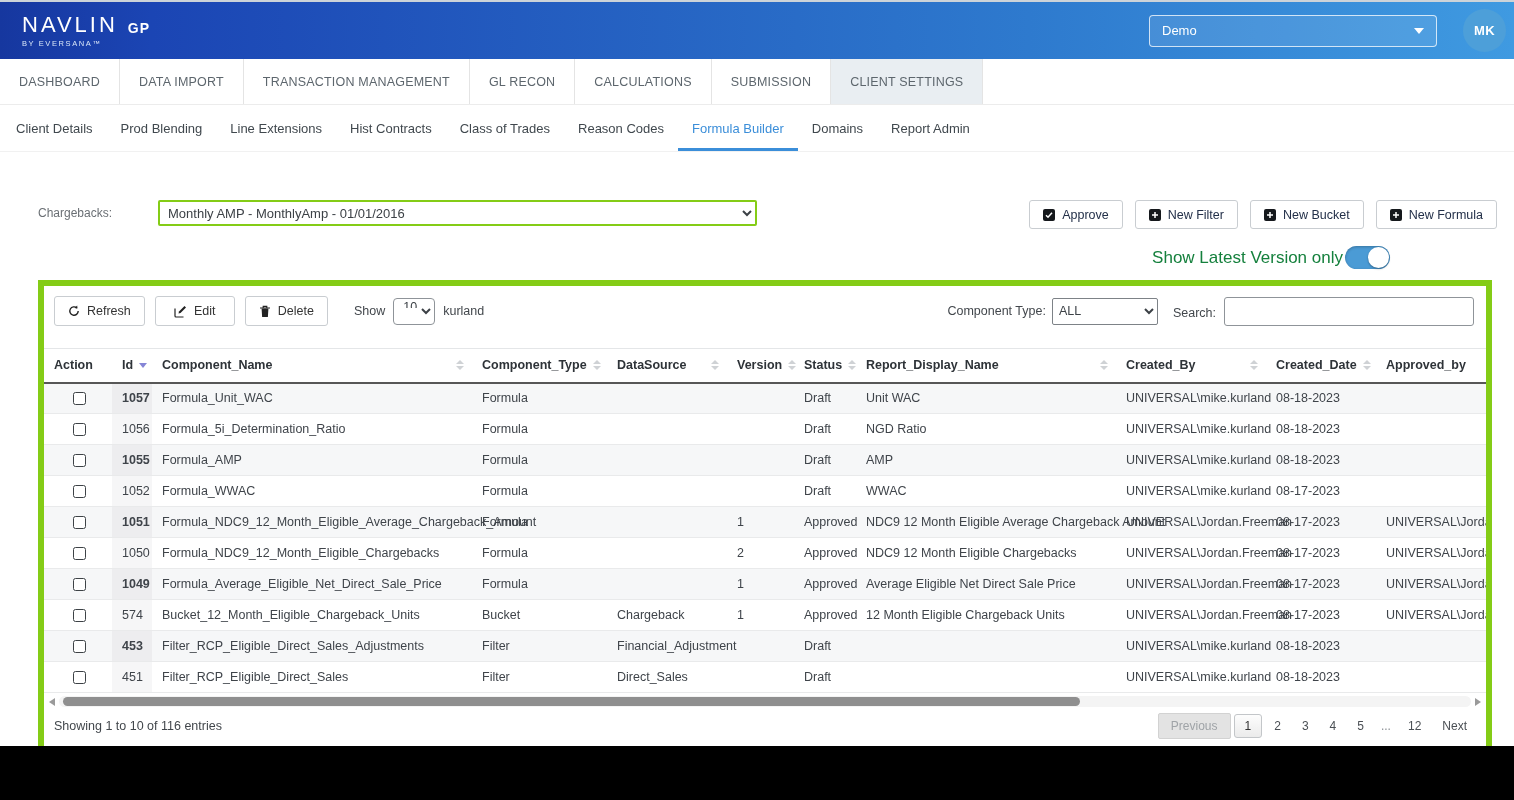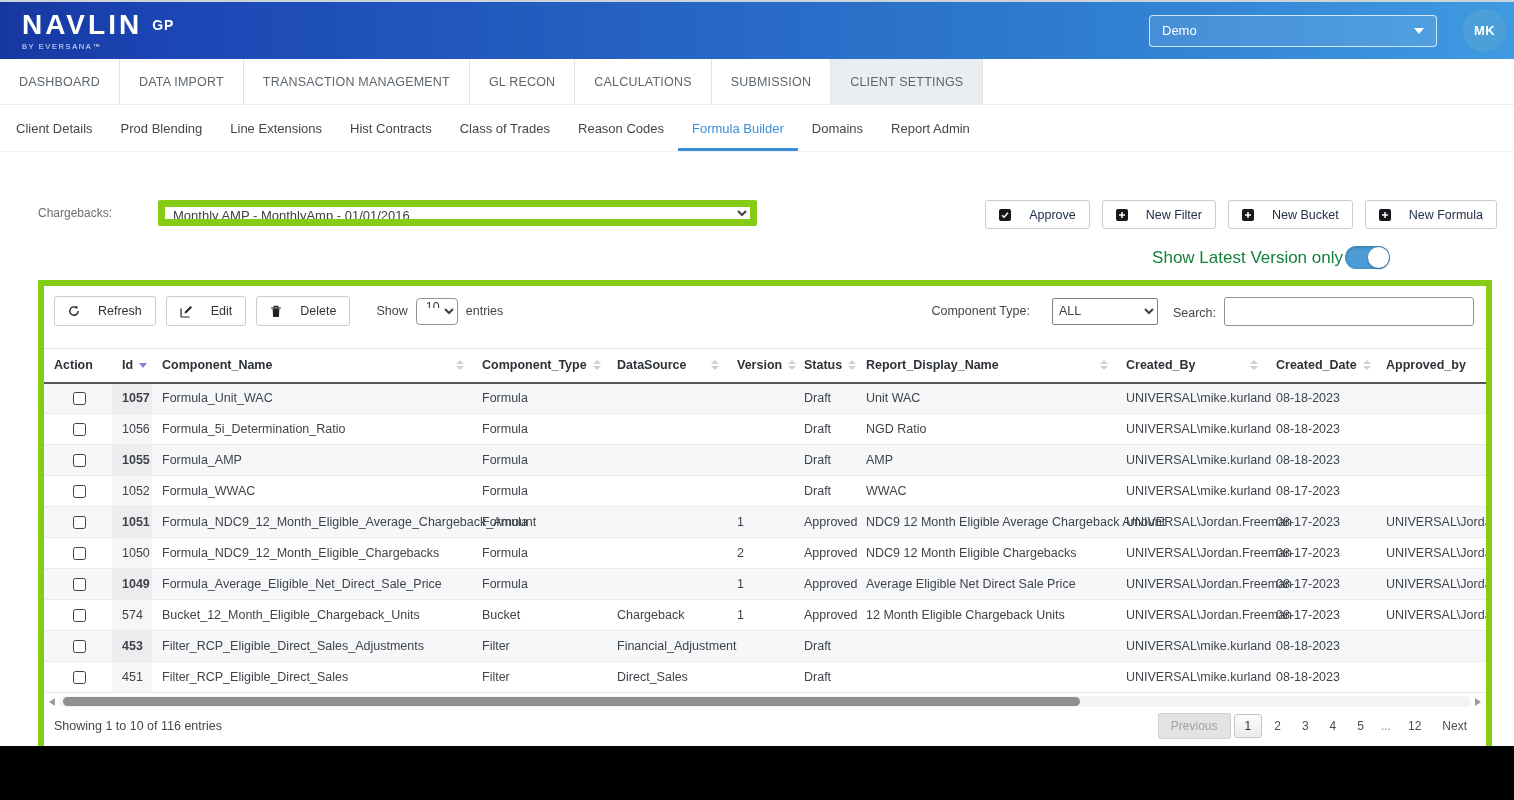--- a/index.html
+++ b/index.html
@@ -5,21 +5,21 @@
   * { box-sizing: border-box; }
   body { margin:0; background:#000; font-family:"Liberation Sans", sans-serif; }
   .stage { width:1514px; height:800px; background:#000; position:relative; overflow:hidden; }
   .app { width:1514px; height:746px; background:#fff; overflow:hidden; position:relative; }
 
   
   .topbar { height:59px; border-top:2px solid #ccd3d9;
     background:linear-gradient(90deg,#16379f 0%,#1b45b4 10%,#2e7ace 68%,#3f9ae1 100%);
     display:flex; align-items:center; padding:0 8px 0 22px; }
   .brand-line { display:flex; align-items:flex-start; }
-  .brand { color:#fff; font-size:28px; font-weight:bold; letter-spacing:3px; line-height:1; }
+  .brand { color:#fff; font-size:22px; font-weight:normal; letter-spacing:3px; line-height:1; }
   .brand-gp { color:#fff; font-size:14px; font-weight:600; letter-spacing:1px; margin:6px 0 0 10px; }
   .brand-sub { color:#d9e6f8; font-size:7.5px; letter-spacing:1.6px; margin-top:3px; }
   .env-select { margin-left:auto; width:288px; height:32px; border:1px solid rgba(255,255,255,.75);
     border-radius:4px; background:rgba(255,255,255,.10); color:#fff; font-size:13px;
     display:flex; align-items:center; padding:0 12px; cursor:pointer; }
   .env-caret { margin-left:auto; width:0; height:0; border-left:5px solid transparent;
     border-right:5px solid transparent; border-top:6px solid #fff; }
   .avatar { width:43px; height:43px; border-radius:50%; background:#4d9fd9; color:#fff;
     font-weight:bold; font-size:13px; display:flex; align-items:center; justify-content:center;
     margin-left:26px; letter-spacing:.5px; }
@@ -31,43 +31,43 @@
   .tab.active { background:#e9eef2; }
 
   
   .subnav { height:47px; display:flex; align-items:stretch; padding:0 2px; border-bottom:1px solid #f1f1f1; }
   .subitem { font-size:13px; color:#40484e; padding:0 14px; display:flex; align-items:center; cursor:pointer; }
   .subitem.active { color:#3b8ed9; box-shadow:inset 0 -3px 0 #3b8ed9; }
 
   
   .controls { display:flex; margin:48px 17px 0 38px; align-items:flex-start; }
   .meth-label { font-size:12px; color:#6a6f74; width:120px; padding-top:6px; }
-  select.meth { width:599px; height:26px; font-size:13px; color:#3c4146; border:7px solid #84cc16;
+  select.meth { width:599px; height:26px; font-size:13px; color:#3c4146; border:2px solid #84cc16;
     border-radius:2px; background:#fff; padding:0 4px; }
   .btns { margin-left:auto; display:flex; gap:12px; }
   .btn { height:29px; padding:0 13px; background:#fff; border:1px solid #c9cdd1; border-radius:3px;
-    font-size:12.5px; color:#233049; display:inline-flex; align-items:center; gap:18px; cursor:pointer; white-space:nowrap; }
+    font-size:12.5px; color:#233049; display:inline-flex; align-items:center; gap:7px; cursor:pointer; white-space:nowrap; }
   .btn svg { display:block; }
 
   .toggle-row { display:flex; justify-content:flex-end; align-items:center; margin:17px 124px 0 0;
     font-size:17px; color:#15803d; }
   .switch { width:45px; height:23px; border-radius:12px; background:#4b9bd5; margin-left:2px;
     position:relative; box-shadow:inset 0 1px 3px rgba(0,0,0,.25); cursor:pointer; }
   .knob { position:absolute; right:1px; top:1px; width:21px; height:21px; border-radius:50%;
     background:#fff; box-shadow:0 1px 2px rgba(0,0,0,.35); }
 
   
   .card { margin:11px 22px 0 38px; border:6px solid #84cc16; background:#fff; }
   .toolbar { display:flex; align-items:center; padding:10px 12px 6px 10px; }
   .tbtn { height:30px; min-width:80px; justify-content:center; color:#333; }
   .toolbar .tbtn { margin-right:10px; }
   .show-group { margin-left:16px; display:flex; align-items:center; font-size:12.5px; color:#42474c; gap:8px; }
   select.pagesize { width:42px; height:27px; border:1px solid #8f9499; border-radius:4px; font-size:12.5px; padding:0 0 16px 5px; color:#3c4146; background:#fff; }
   .right-group { margin-left:auto; display:flex; align-items:center; font-size:12.5px; color:#42474c; }
-  select.ctype { width:106px; height:27px; border:1px solid #7d8287; border-radius:2px; font-size:12.5px; margin-left:22px; color:#3c4146; background:#fff; padding:0 2px; }
+  select.ctype { width:106px; height:27px; border:1px solid #7d8287; border-radius:2px; font-size:12.5px; margin-left:6px; color:#3c4146; background:#fff; padding:0 2px; }
   .search-label { margin:4px 8px 0 15px; }
   input.search { width:250px; height:29px; border:1px solid #8f9499; border-radius:3px; padding:0 8px; font-size:13px; color:#333; }
 
   .tbl-wrap { overflow:hidden; margin-top:16px; }
   table { border-collapse:collapse; table-layout:fixed; width:1522px; font-size:12.5px; }
   thead th { height:34px; text-align:left; padding:0 8px 0 10px; font-weight:bold; color:#2e3338;
     border-top:1px solid #e4e6e8; border-bottom:2px solid #575757; cursor:pointer; }
   .hwrap { display:flex; align-items:center; }
   .sorter { margin-left:auto; display:flex; flex-direction:column; gap:2px; padding-left:6px; }
   .tri-up { width:0; height:0; border-left:4px solid transparent; border-right:4px solid transparent; border-bottom:4px solid #cfd2d5; }
@@ -208,21 +208,21 @@
         <button class="btn tbtn">
           <svg width="12" height="13" viewBox="0 0 12 13">
               <path d="M1 3h10M4.2 3V1.4h3.6V3" stroke="#222" fill="none" stroke-width="1.1"></path>
               <path d="M2.6 3.6h6.8l-.5 8.4H3.1z" fill="#222"></path>
             </svg>
           <span>Delete</span>
         </button>
         <div class="show-group">
           <span>Show</span>
           <select class="pagesize"><option>10</option></select>
-          <span>entries</span>
+          <span>kurland</span>
         </div>
         <div class="right-group">
           <span>Component Type:</span>
           <select class="ctype"><option>ALL</option></select>
           <span class="search-label">Search:</span>
           <input class="search" type="text" value="" style="">
         </div>
       </div>
 
       <div class="tbl-wrap">

